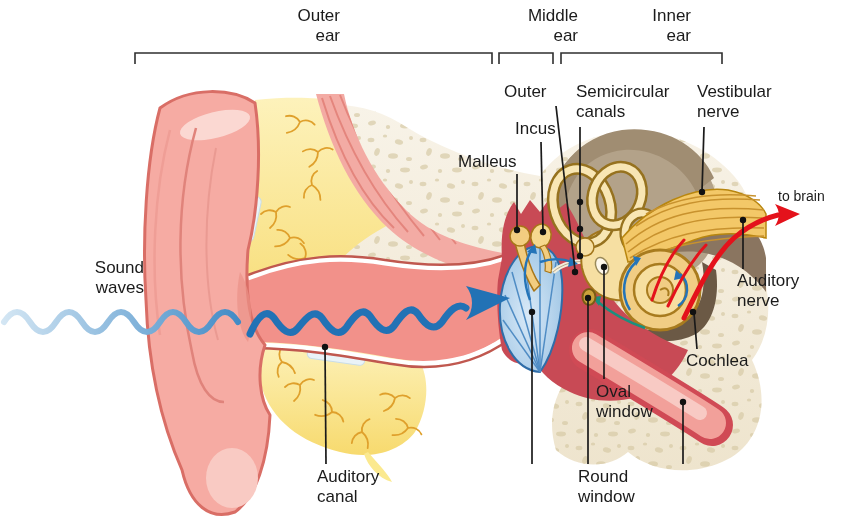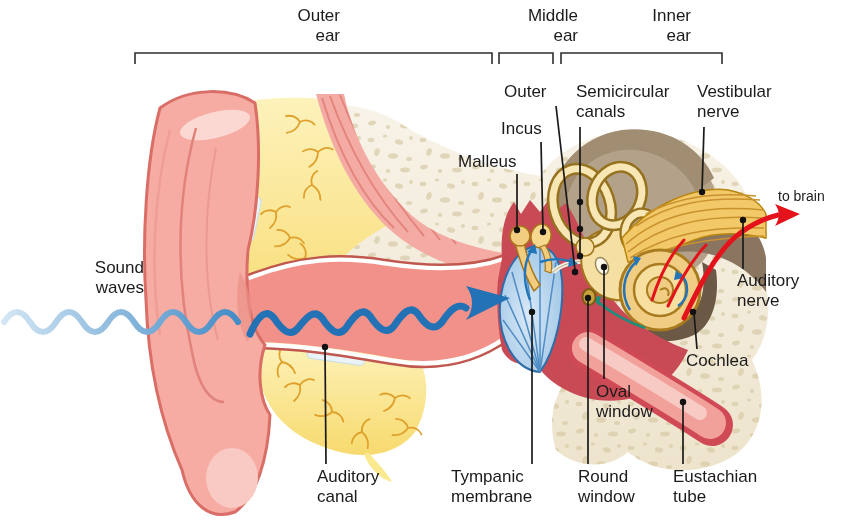--- a/index.html
+++ b/index.html
@@ -284,34 +284,30 @@
 
 <div class="lbl ctr" style="left:52px;top:258px;width:92px">Sound
 waves</div>
 <div class="lbl ctr" style="left:240px;top:6px;width:100px">Outer
 ear</div>
 <div class="lbl ctr" style="left:478px;top:6px;width:100px">Middle
 ear</div>
 <div class="lbl ctr" style="left:591px;top:6px;width:100px">Inner
 ear</div>
 <div class="lbl" style="left:504px;top:82px">Outer</div>
-<div class="lbl" style="left:501px;top:119px">Incus</div>
+<div class="lbl" style="left:515px;top:119px">Incus</div>
 <div class="lbl" style="left:458px;top:152px">Malleus</div>
 <div class="lbl" style="left:576px;top:82px">Semicircular
 canals</div>
 <div class="lbl" style="left:697px;top:82px">Vestibular
 nerve</div>
 <div class="lbl big" style="left:778px;top:188px">to brain</div>
 <div class="lbl" style="left:737px;top:271px">Auditory
 nerve</div>
 <div class="lbl" style="left:686px;top:351px">Cochlea</div>
 <div class="lbl" style="left:596px;top:382px">Oval
 window</div>
 <div class="lbl" style="left:317px;top:467px">Auditory
 canal</div>
-<div class="lbl" style="left:451px;top:467px">Tympanic
-membrane</div>
 <div class="lbl" style="left:578px;top:467px">Round
 window</div>
-<div class="lbl" style="left:673px;top:467px">Eustachian
-tube</div>
 
 </div>
 
 </body></html>

